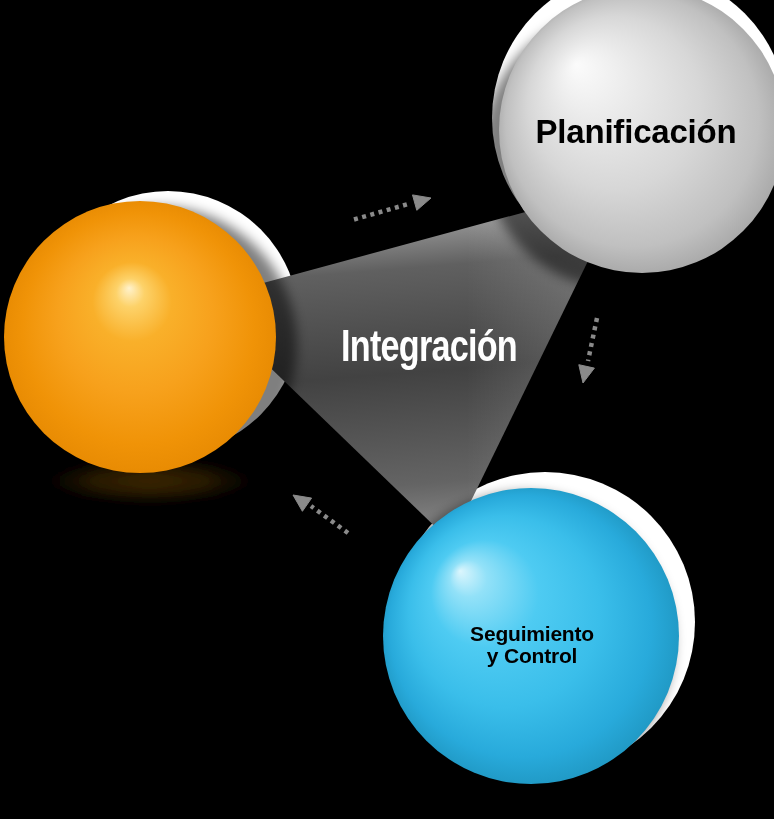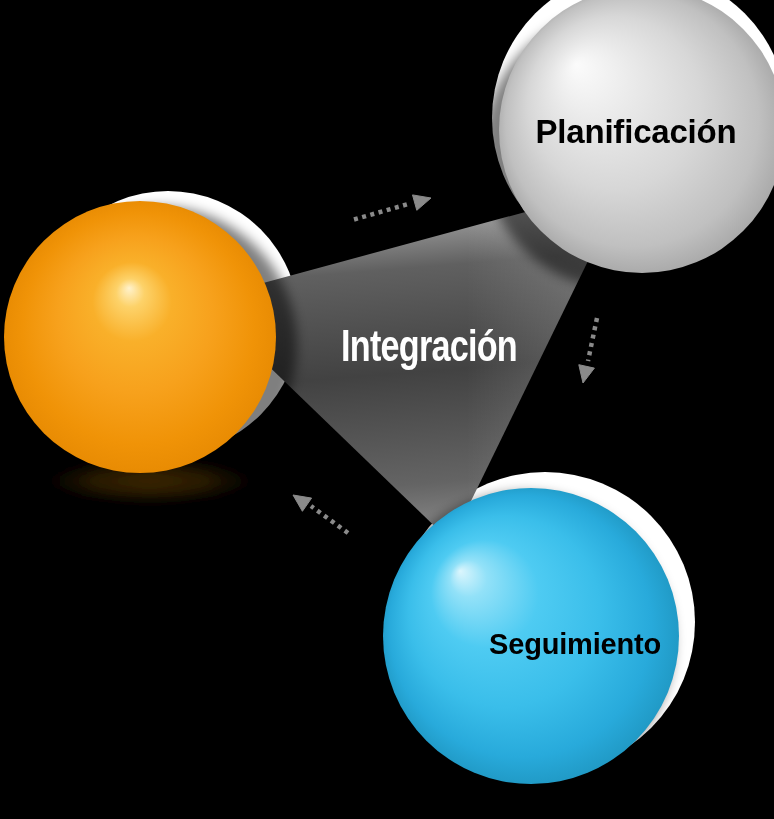--- a/index.html
+++ b/index.html
@@ -8,21 +8,21 @@
     background:#000;font-family:"Liberation Sans",sans-serif;
   }
   .stage svg{position:absolute;left:0;top:0;}
   .label{
     position:absolute;transform:translate(-50%,-50%);
     font-weight:700;color:#000;white-space:nowrap;text-align:center;
     letter-spacing:-0.2px;line-height:1.07;
   }
   .label-planificacion{left:636px;top:132px;font-size:33px;}
   .label-retroalimentacion{left:138px;top:331px;font-size:29px;}
-  .label-seguimiento{left:532px;top:645px;font-size:29px;margin-left:43px;}
+  .label-seguimiento{left:532px;top:645px;font-size:21px;}
   .label-integracion{
     left:429px;top:346px;font-size:45px;color:#fff;
     transform:translate(-50%,-50%) scaleX(0.76);
     letter-spacing:-1px;
   }
 </style>
 </head>
 <body>
 
 <div class="stage">
@@ -110,17 +110,18 @@
         <polygon points="293,495 311.6,498.1 302.4,511.3"></polygon>
       </g>
     </g>
   </svg>
 
   <div class="label label-planificacion">Planificación</div>
 
 
   <div class="label label-seguimiento">
     <div>Seguimiento</div>
+    <div>y Control</div>
   </div>
 
   <div class="label label-integracion">Integración</div>
 
 </div>
 
 </body></html>

